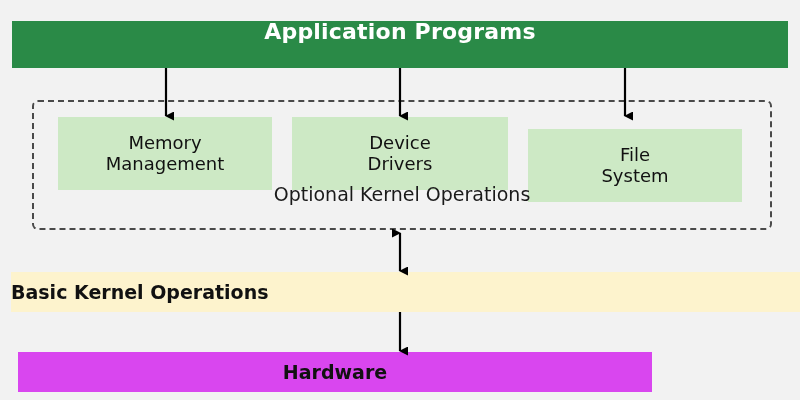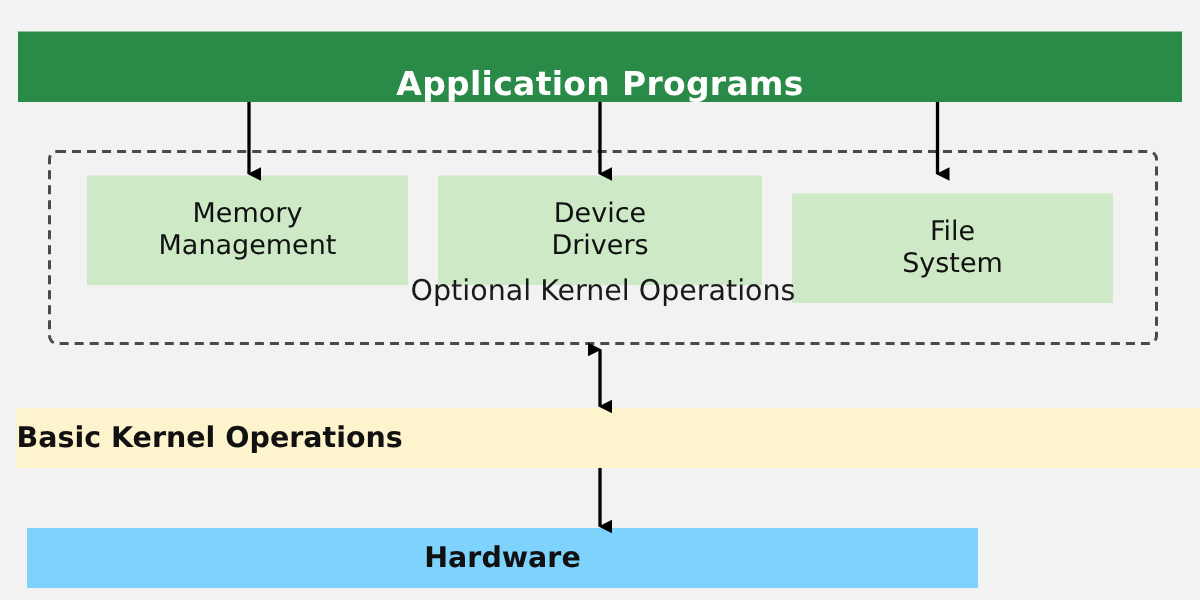--- a/index.html
+++ b/index.html
@@ -22,21 +22,21 @@
 
   
   .app-bar {
     position: absolute;
     left: 12px;
     top: 21px;
     width: 776px;
     height: 47px;
     background: #2a8a47;
     display: flex;
-    align-items: flex-end;
+    align-items: flex-start;
     justify-content: center;
     box-sizing: border-box;
   }
   .app-bar-label {
     color: #ffffff;
     font-size: 22px;
     font-weight: bold;
     letter-spacing: 0.2px;
     line-height: 1;
   }
@@ -106,21 +106,21 @@
     line-height: 1;
   }
 
   
   .hardware-bar {
     position: absolute;
     left: 18px;
     top: 352px;
     width: 634px;
     height: 40px;
-    background: #7dd3fc;
+    background: #d946ef;
     display: flex;
     align-items: center;
     justify-content: center;
     box-sizing: border-box;
   }
   .hardware-bar-label {
     font-size: 19px;
     font-weight: bold;
     color: #111111;
     line-height: 1;

